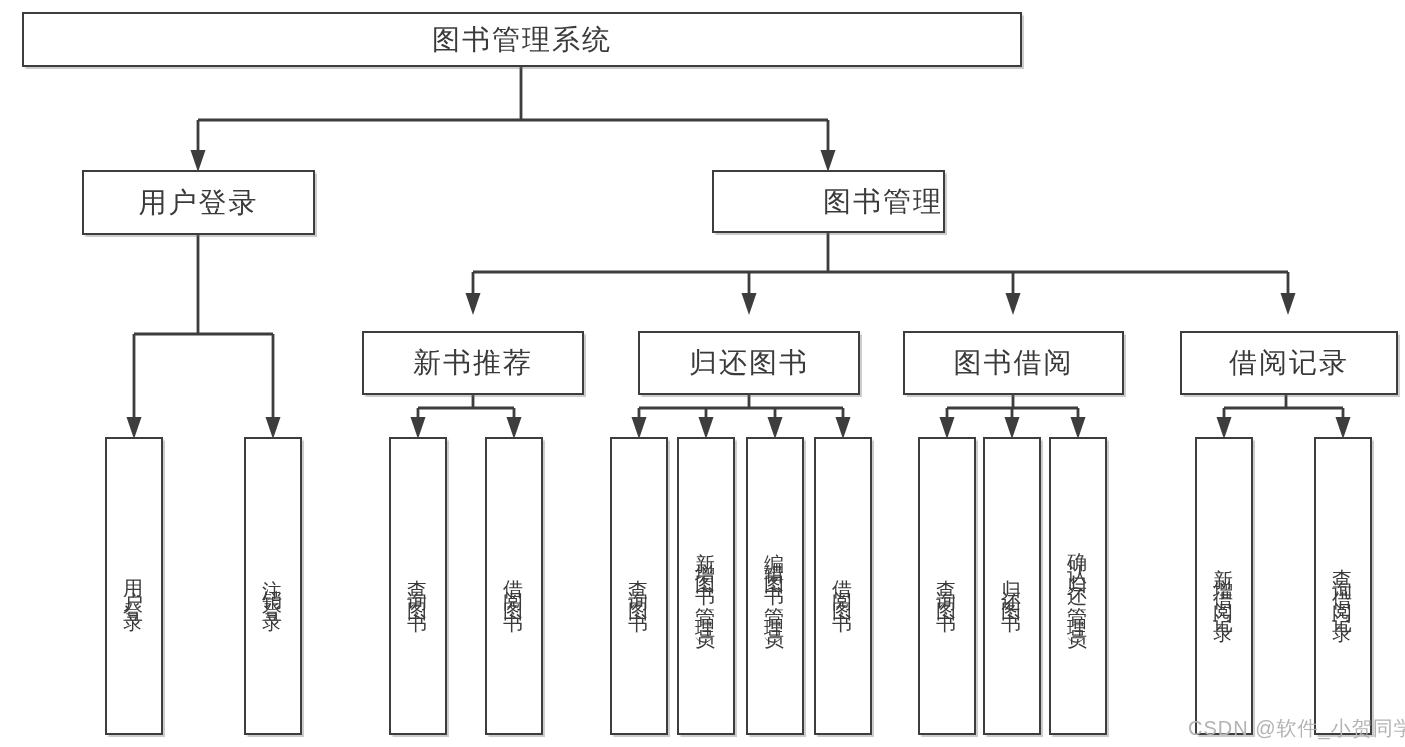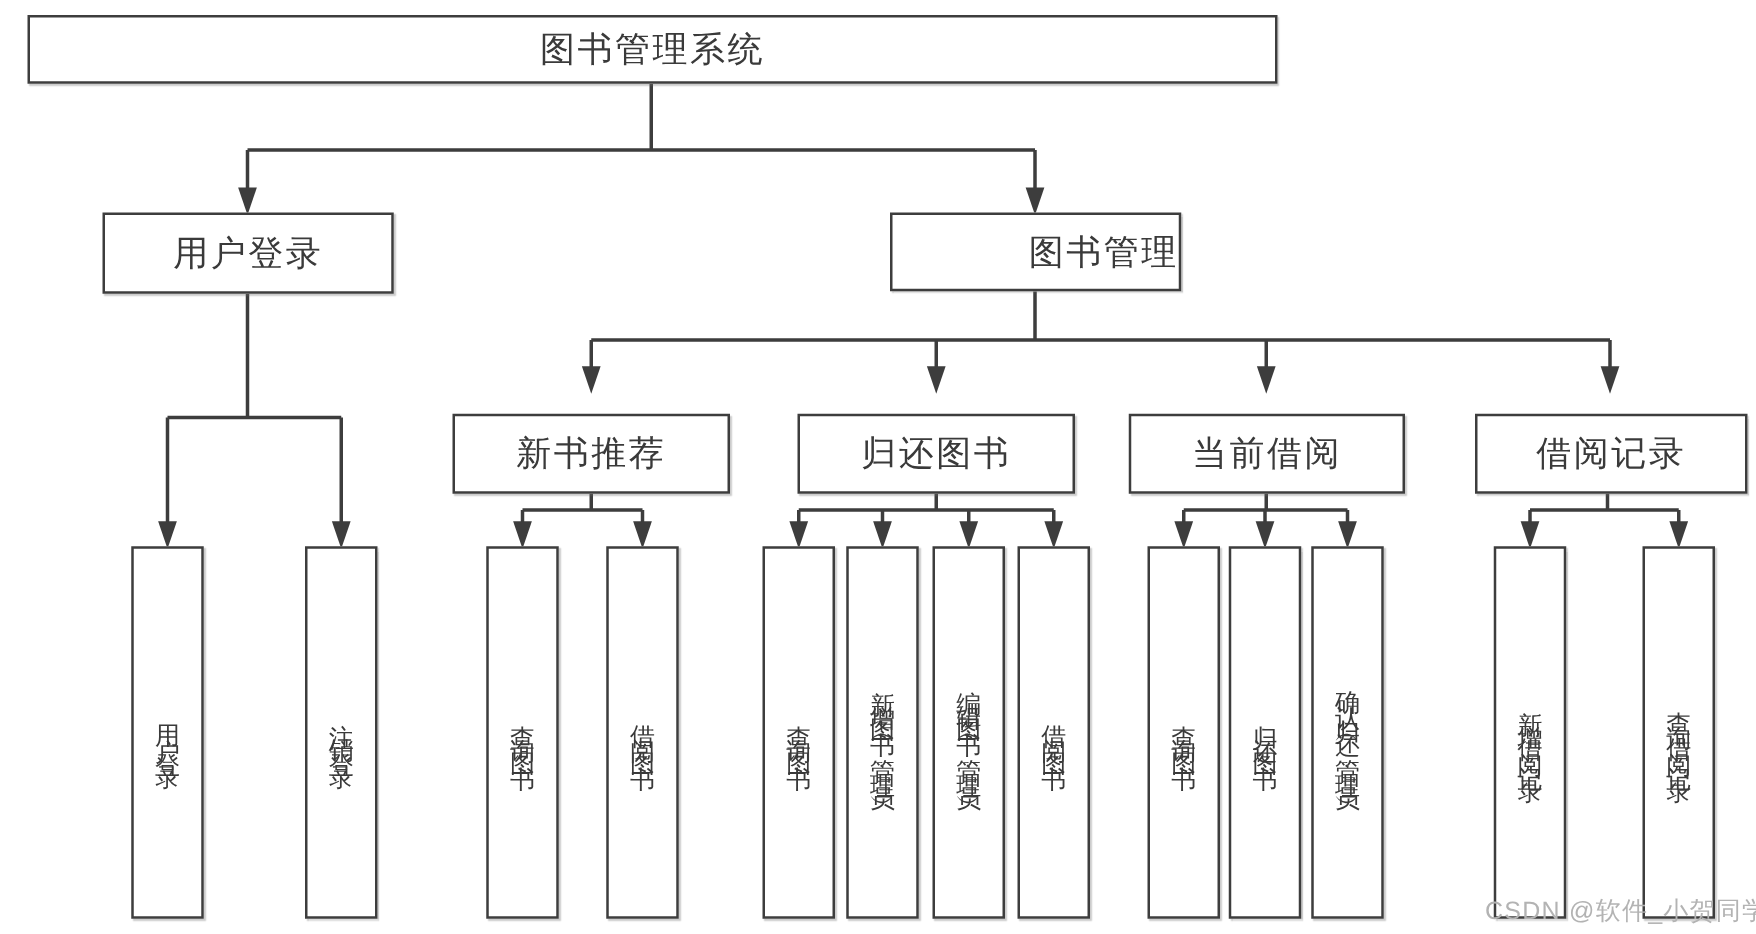--- a/index.html
+++ b/index.html
@@ -129,21 +129,21 @@
     <span>图书管理</span>
   </div>
 
   <div class="node h-node l3 node-new-book">
     <span>新书推荐</span>
   </div>
   <div class="node h-node l3 node-book-borrow">
     <span>归还图书</span>
   </div>
   <div class="node h-node l3 node-current-borrow">
-    <span>当前借阅</span>
+    <span>图书借阅</span>
   </div>
   <div class="node h-node l3 node-borrow-records">
     <span>借阅记录</span>
   </div>
 
   <div class="node v-node" style="left:105px">
     <span class="v-label">用户登录</span>
   </div>
   <div class="node v-node" style="left:244px">
     <span class="v-label">注销登录</span>

